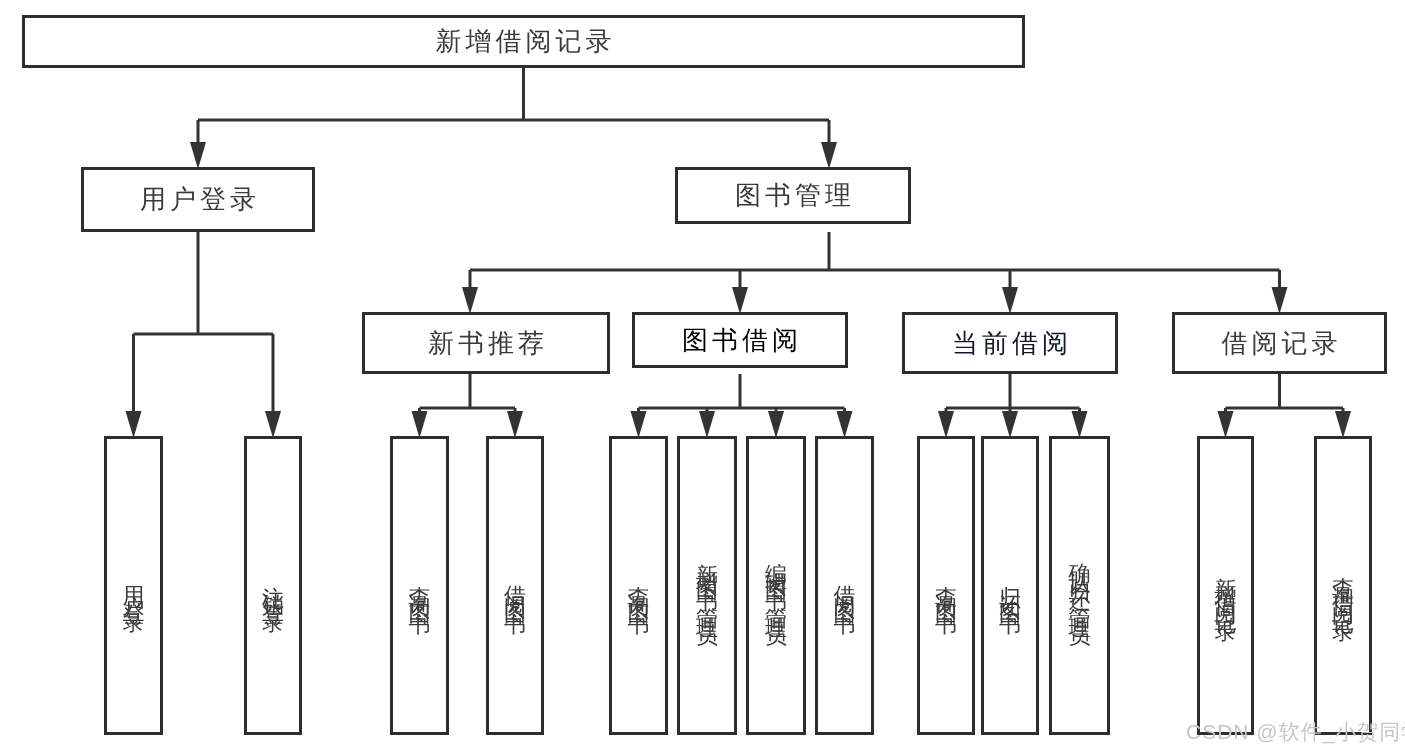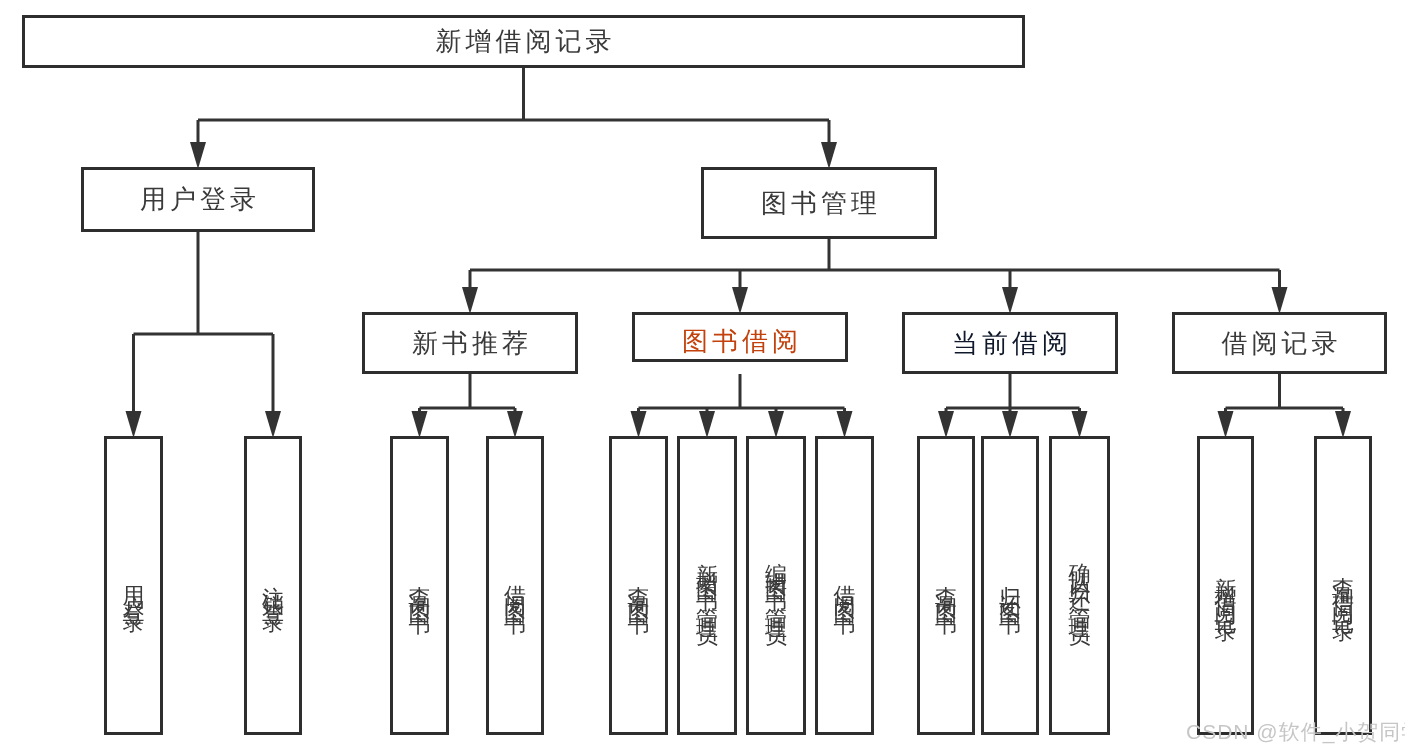--- a/index.html
+++ b/index.html
@@ -115,27 +115,27 @@
         <polygon points="1335,411 1351,411 1343,438"></polygon>
       </g>
     </svg>
   <div id="nodes">
       <div class="node horiz" style="left: 22px; top: 15px; width: 1003px; height: 53px; border-color: rgb(46, 46, 46); background: rgb(255, 255, 255); color: rgb(58, 58, 58);">
         <span class="label">新增借阅记录</span>
       </div>
       <div class="node horiz" style="left: 81px; top: 167px; width: 234px; height: 65px; border-color: rgb(46, 46, 46); background: rgb(255, 255, 255); color: rgb(58, 58, 58);">
         <span class="label">用户登录</span>
       </div>
-      <div class="node horiz" style="left: 701px; top: 167px; width: 236px; height: 72px; border-color: rgb(46, 46, 46); background: rgb(255, 255, 255); color: rgb(58, 58, 58);">
+      <div class="node horiz" style="left: 675px; top: 167px; width: 236px; height: 57px; border-color: rgb(46, 46, 46); background: rgb(255, 255, 255); color: rgb(58, 58, 58);">
         <span class="label">图书管理</span>
       </div>
-      <div class="node horiz" style="left: 362px; top: 312px; width: 216px; height: 62px; border-color: rgb(46, 46, 46); background: rgb(255, 255, 255); color: rgb(58, 58, 58);">
+      <div class="node horiz" style="left: 362px; top: 312px; width: 248px; height: 62px; border-color: rgb(46, 46, 46); background: rgb(255, 255, 255); color: rgb(58, 58, 58);">
         <span class="label">新书推荐</span>
       </div>
-      <div class="node horiz" style="left: 632px; top: 312px; width: 216px; height: 50px; border-color: rgb(46, 46, 46); background: rgb(255, 255, 255); color: #c2410c; align-items: flex-end;">
+      <div class="node horiz" style="left: 632px; top: 312px; width: 216px; height: 56px; border-color: rgb(46, 46, 46); background: rgb(255, 255, 255); color: #000000;">
         <span class="label">图书借阅</span>
       </div>
       <div class="node horiz" style="left: 902px; top: 312px; width: 216px; height: 62px; border-color: rgb(46, 46, 46); background: rgb(255, 255, 255); color: #0f172a;">
         <span class="label">当前借阅</span>
       </div>
       <div class="node horiz" style="left: 1172px; top: 312px; width: 215px; height: 62px; border-color: rgb(46, 46, 46); background: rgb(255, 255, 255); color: rgb(58, 58, 58);">
         <span class="label">借阅记录</span>
       </div>
       <div class="node vert" style="left: 104px; top: 436px; width: 59px; height: 299px; border-color: rgb(46, 46, 46); background: rgb(255, 255, 255); color: rgb(58, 58, 58);">
         <span class="label">用户登录</span>

